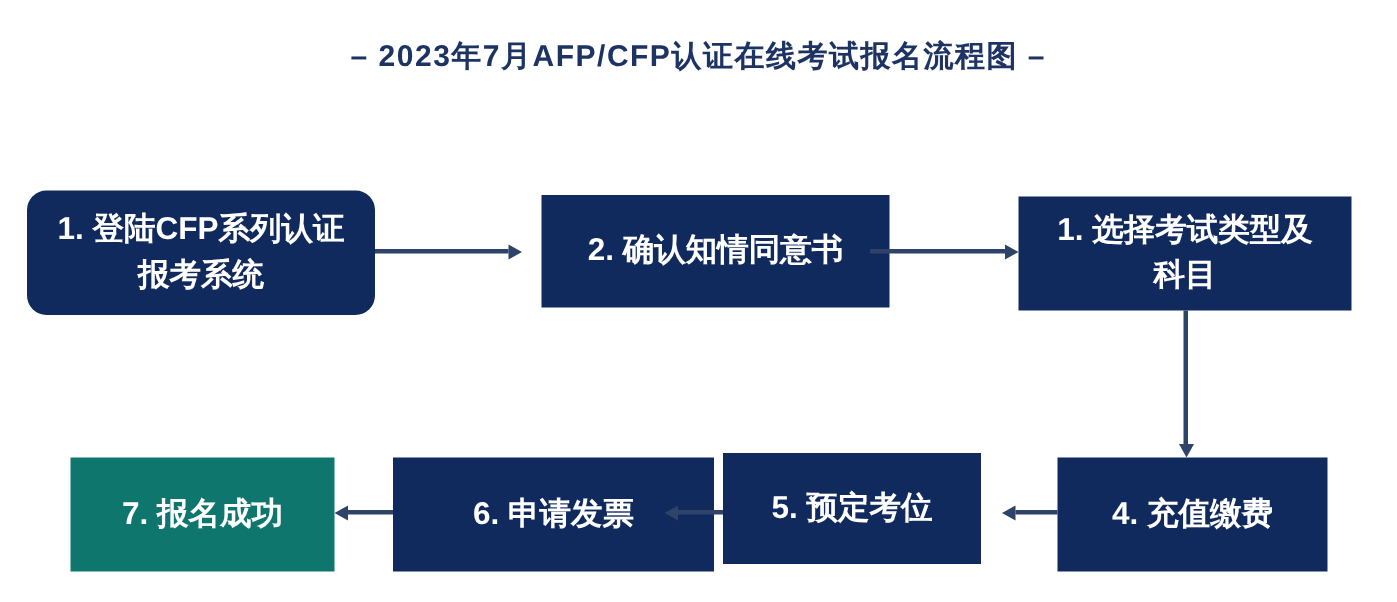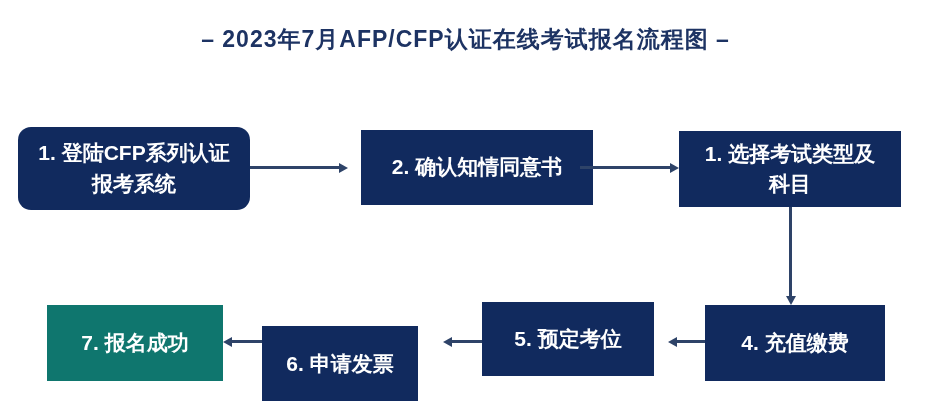--- a/index.html
+++ b/index.html
@@ -14,21 +14,21 @@
     height: 401px;
     background: #ffffff;
     overflow: hidden;
   }
   .title {
     position: absolute;
     left: 0;
     top: 24px;
     width: 931px;
     text-align: center;
-    font-size: 23px;
+    font-size: 20px;
     font-weight: bold;
     color: #1d3363;
     letter-spacing: 1px;
     white-space: nowrap;
   }
   .box {
     position: absolute;
     background: #112a5e;
     color: #ffffff;
     font-size: 21px;
@@ -71,21 +71,21 @@
     border-width: 9px 5px 0 5px;
     border-top-color: #2e4368;
   }
 
   
   .b1 { left: 18px;  top: 127px; width: 232px; height: 83px; border-radius: 13px; }
   .b2 { left: 348px; top: 130px; width: 232px; height: 75px; margin-left: 13px; }
   .b3 { left: 679px; top: 131px; width: 222px; height: 76px; }
   .b4 { left: 705px; top: 305px; width: 180px; height: 76px; }
   .b5 { left: 482px; top: 302px; width: 172px; height: 74px; }
-  .b6 { left: 262px; top: 305px; width: 156px; height: 76px; margin-top: 21px; }
+  .b6 { left: 262px; top: 305px; width: 214px; height: 76px; }
   .b7 { left: 47px;  top: 305px; width: 176px; height: 76px; }
 
   
   .a12 { left: 250px; top: 166px; width: 89px; }
   .a23 { left: 580px; top: 166px; width: 90px; }
   .a34 { left: 789px; top: 207px; height: 89px; }
   .a45 { left: 677px; top: 340px; width: 28px; }
   .a56 { left: 452px; top: 340px; width: 30px; }
   .a67 { left: 232px; top: 340px; width: 30px; }
 </style>

